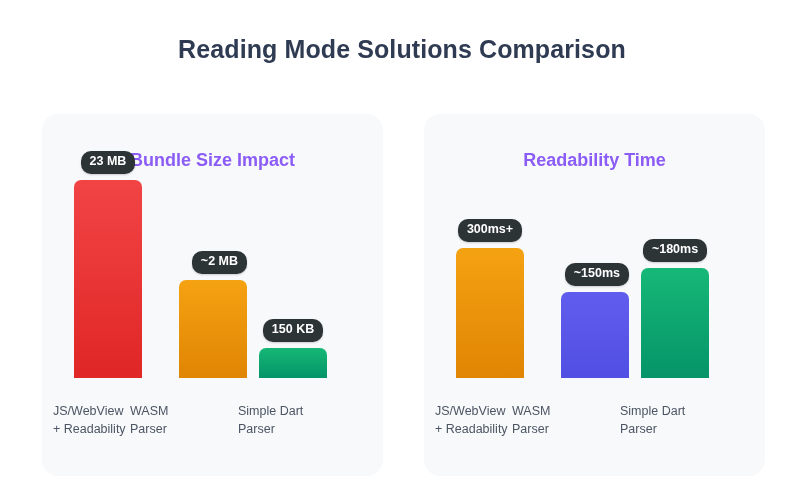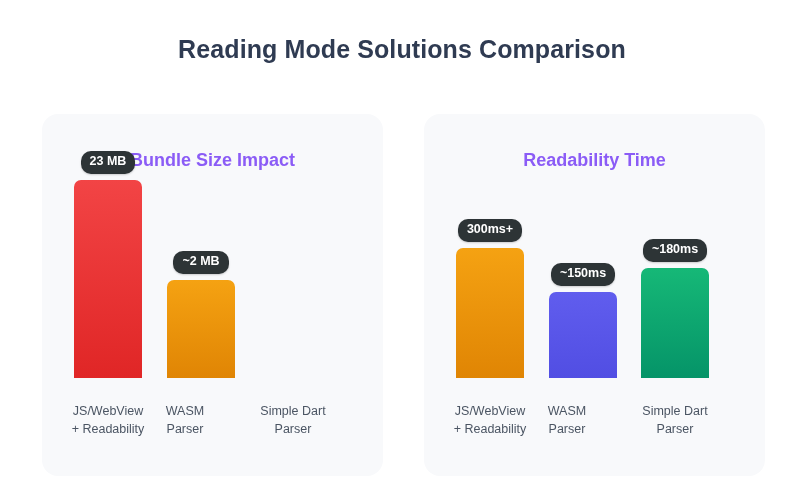--- a/index.html
+++ b/index.html
@@ -67,21 +67,21 @@
 
   .bar-group {
     position: absolute;
     bottom: 98px;
     width: 92px;
     display: flex;
     flex-direction: column;
     align-items: center;
   }
   .bar-group.g0 { left: 20px; }
-  .bar-group.g1 { left: 113px; }
+  .bar-group.g1 { left: 113px; align-items: flex-end; }
   .bar-group.g2 { left: 205px; margin-top: 12px; }
 
   .badge {
     background: #2d3436;
     color: #ffffff;
     font-size: 12.5px;
     font-weight: bold;
     padding: 4px 9px 5px 9px;
     border-radius: 10px;
     white-space: nowrap;
@@ -97,21 +97,21 @@
 
   .bar.red    { background: linear-gradient(180deg, #f24445 0%, #e02626 100%); }
   .bar.orange { background: linear-gradient(180deg, #f5a212 0%, #e08504 100%); }
   .bar.green  { background: linear-gradient(180deg, #16b877 0%, #059468 100%); }
   .bar.purple { background: linear-gradient(180deg, #605dee 0%, #514ee3 100%); }
 
   .cat-label {
     position: absolute;
     bottom: 38px;
     width: 110px;
-    text-align: center;
+    text-align: left;
     font-size: 12.5px;
     line-height: 1.45;
     color: #4b5563;
   }
   .cat-label.g0 { left: 11px; }
   .cat-label.g1 { left: 88px; }
   .cat-label.g2 { left: 196px; }
 </style>
 </head>
 <body>
@@ -127,20 +127,24 @@
       <div class="bar-group g0">
         <div class="badge">23 MB</div>
         <div class="bar red" style="height:198px"></div>
       </div>
 
       <div class="bar-group g1">
         <div class="badge">~2 MB</div>
         <div class="bar orange" style="height:98px"></div>
       </div>
 
+      <div class="bar-group g2">
+        <div class="badge">150 KB</div>
+        <div class="bar green" style="height:30px"></div>
+      </div>
 
       <div class="cat-label g0">
         <span>JS/WebView</span><br>
         <span>+ Readability</span>
       </div>
       <div class="cat-label g1">
         <span>WASM</span><br>
         <span>Parser</span>
       </div>
       <div class="cat-label g2">

